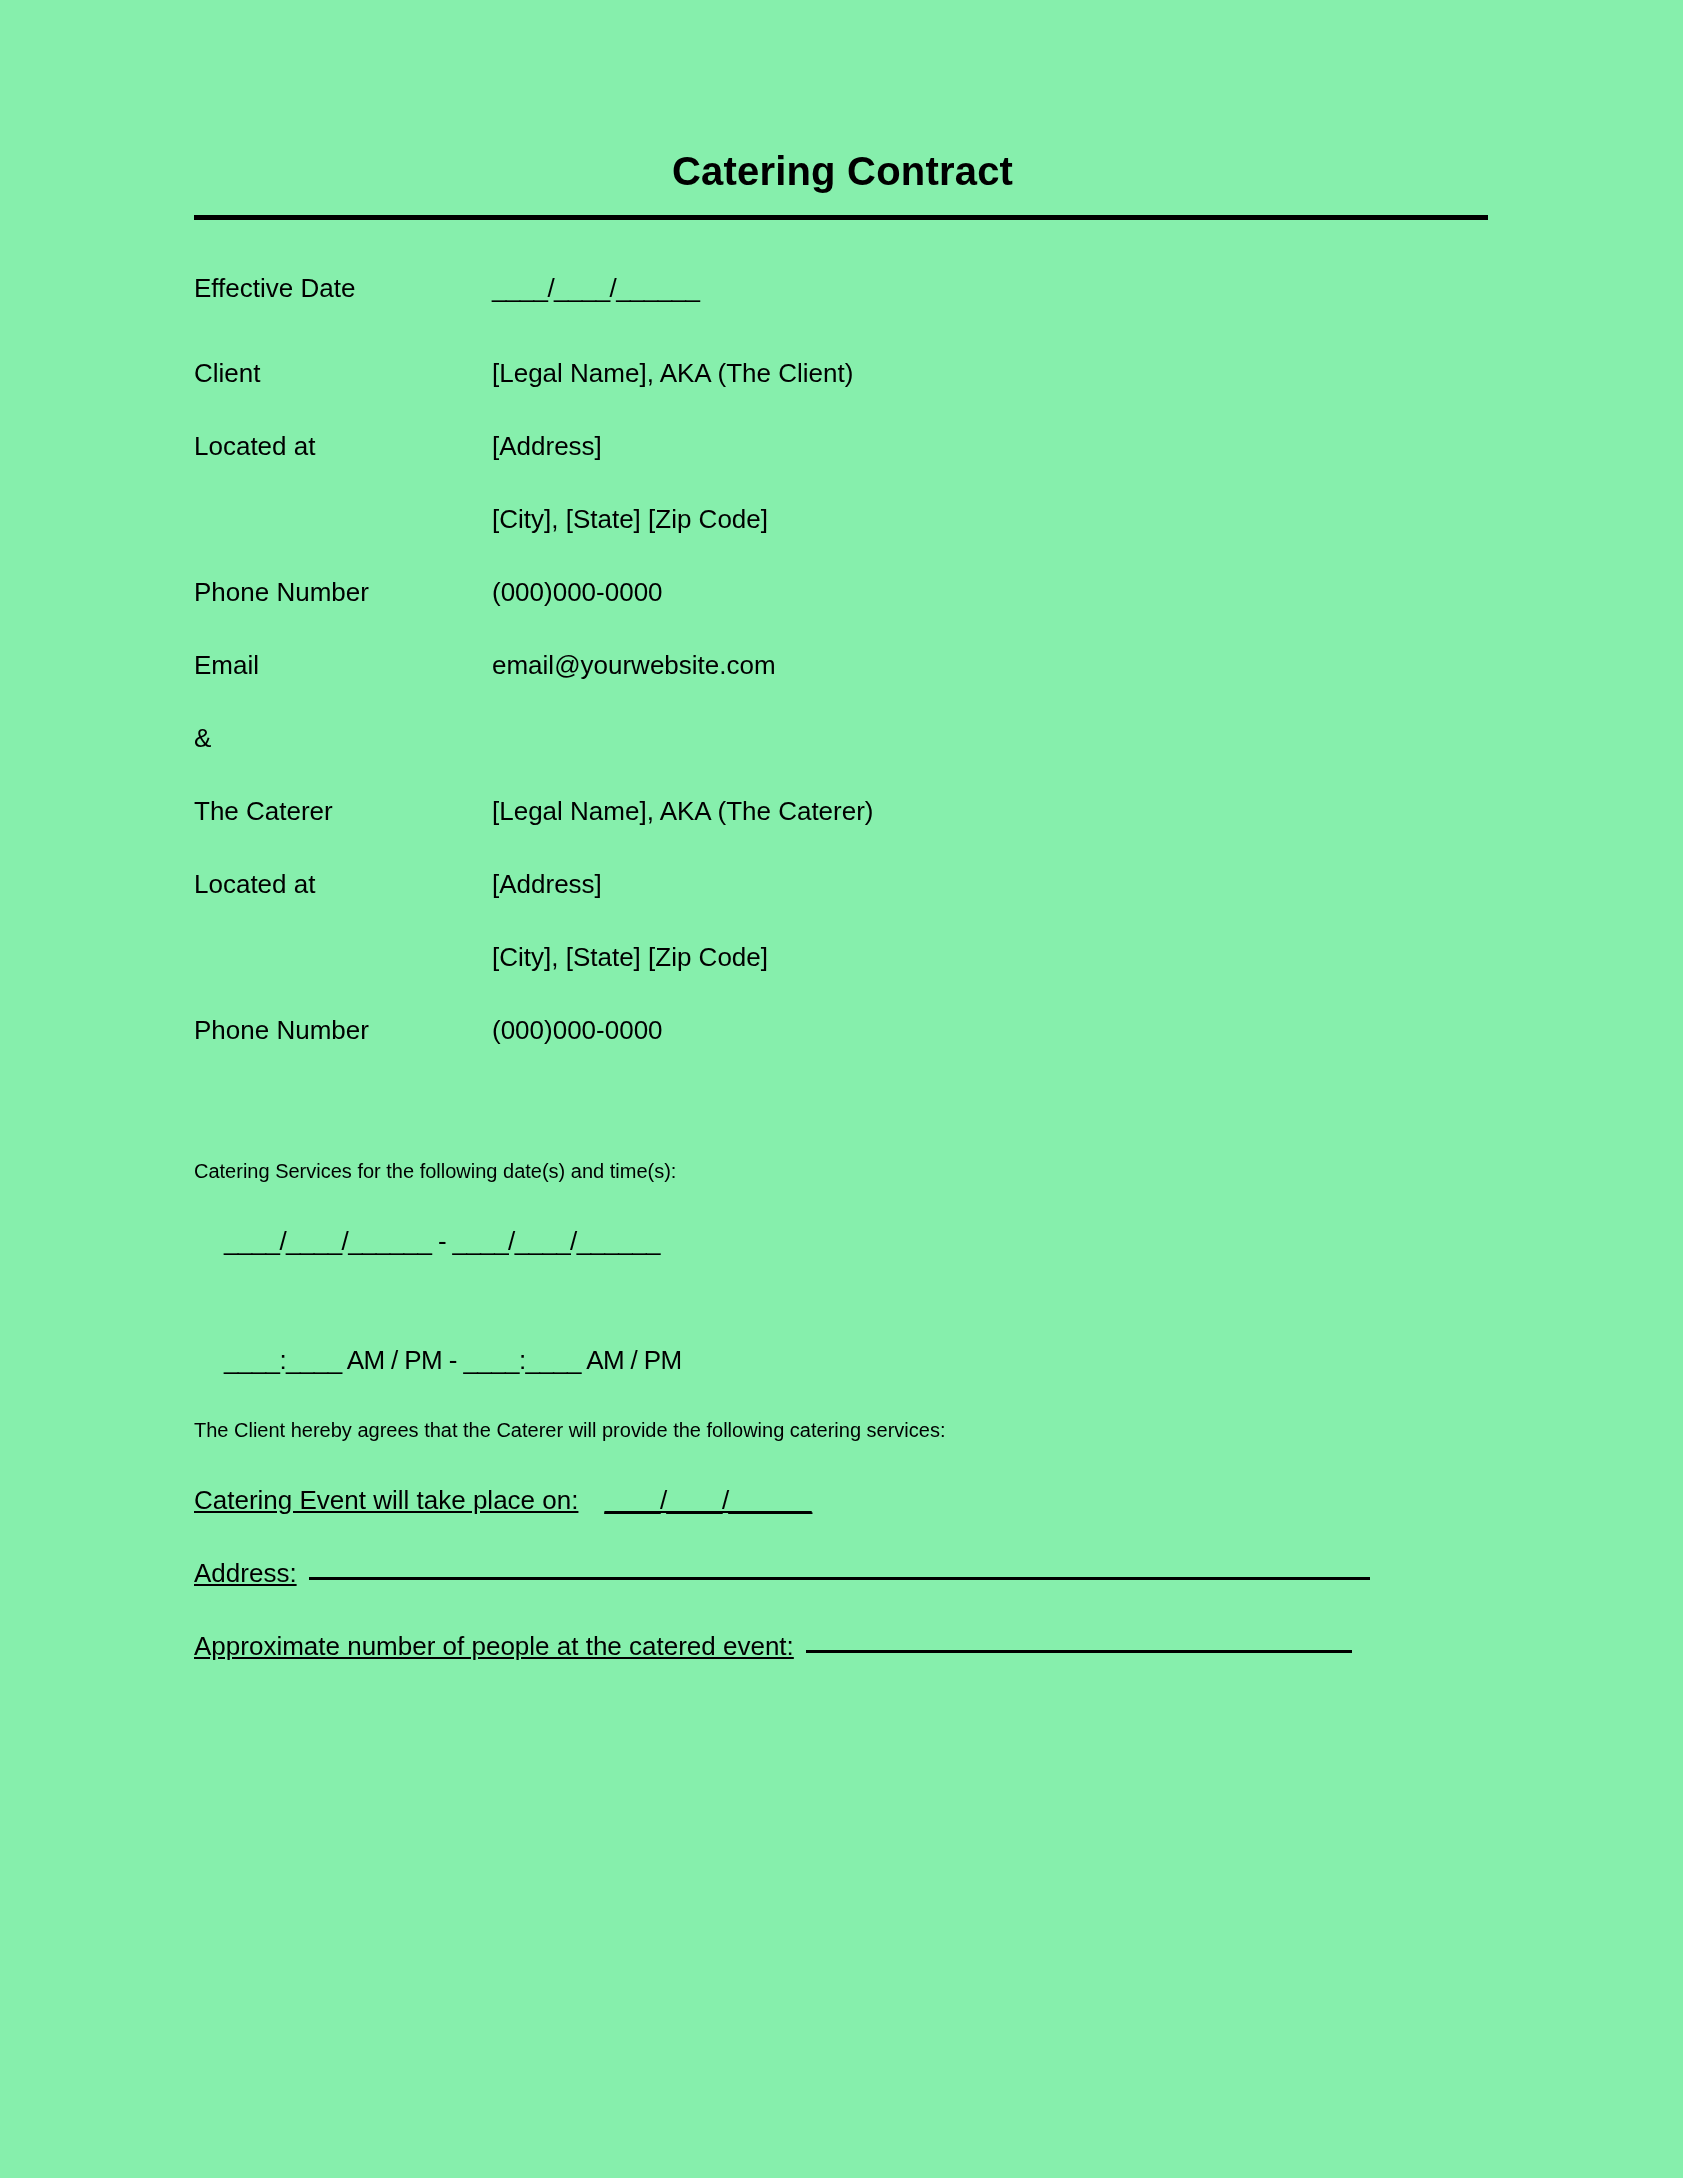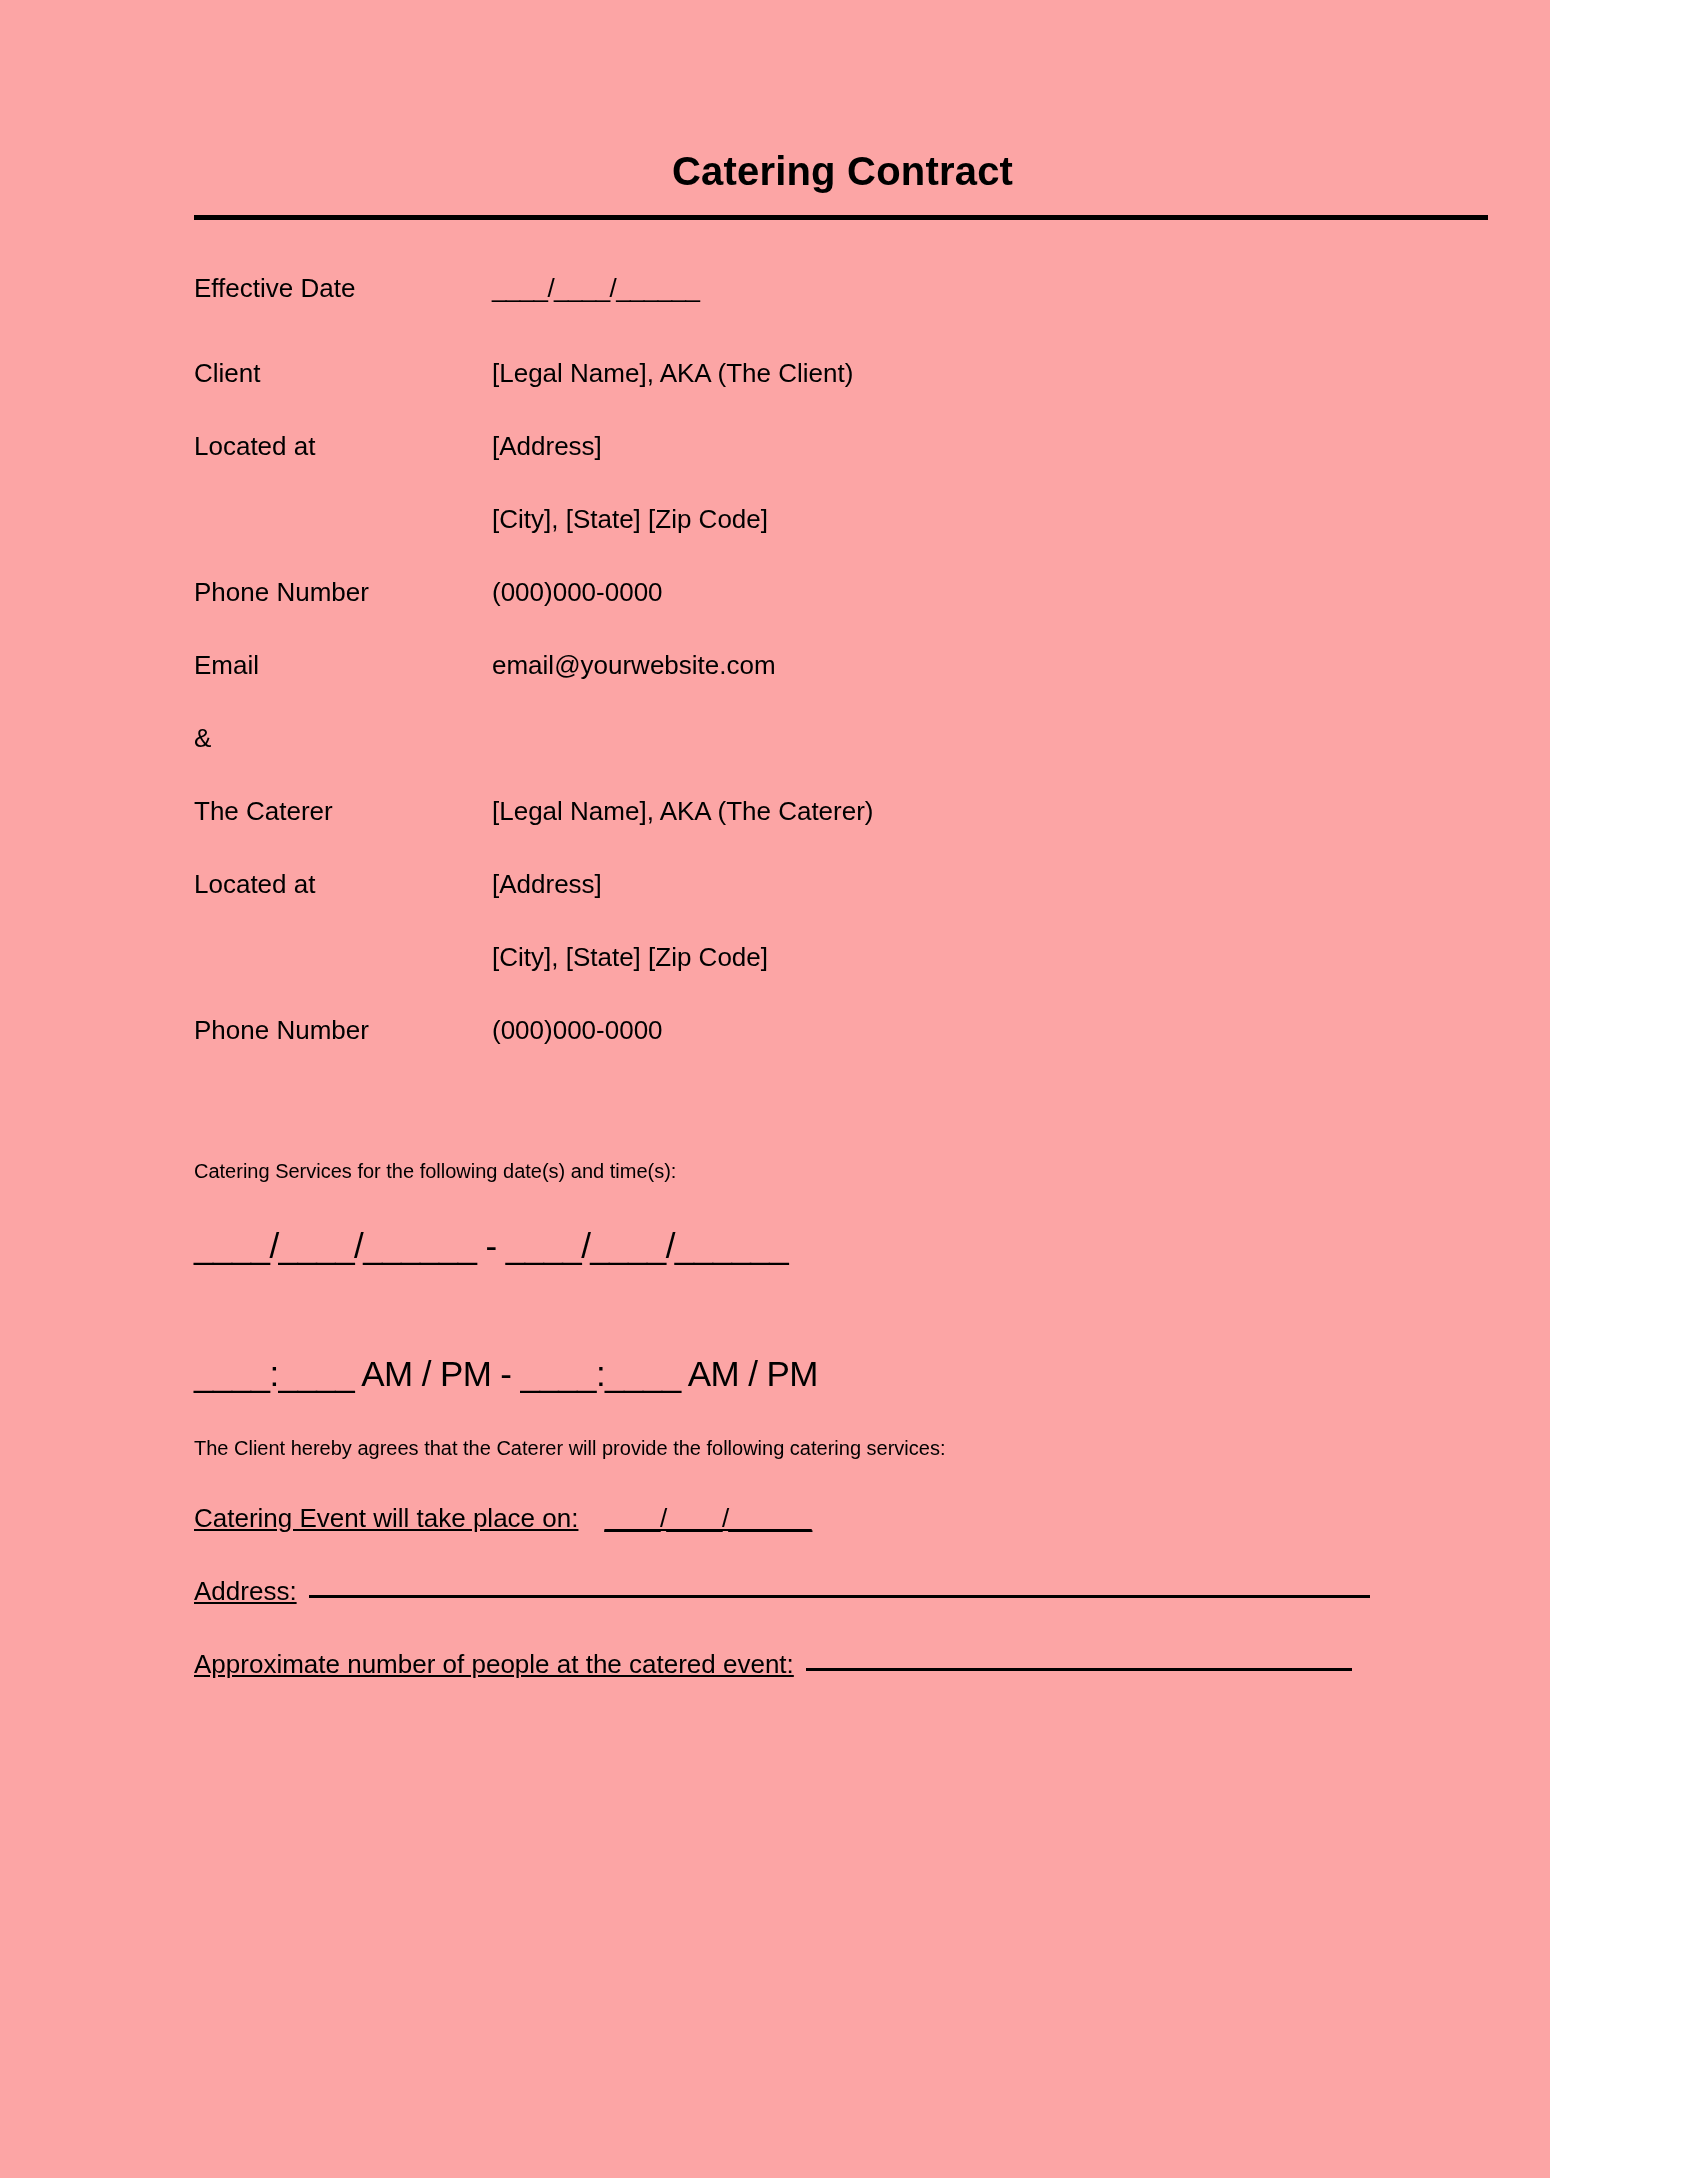--- a/index.html
+++ b/index.html
@@ -13,23 +13,23 @@
     position: relative;
     font-family: "Liberation Sans", sans-serif;
     color: #000000;
     overflow: hidden;
   }
 
   .page {
     position: absolute;
     left: 0;
     top: 0;
-    width: 1550px;
+    width: 1683px;
     height: 2178px;
-    background: #fca5a5;
+    background: #86efac;
   }
 
   .content {
     position: absolute;
     left: 194px;
     top: 149px;
     width: 1297px;
   }
 
   
@@ -78,24 +78,25 @@
     margin-bottom: 47px;
     white-space: nowrap;
   }
 
   
   .blank {
     letter-spacing: -0.6px;
   }
 
   .fill-line {
-    font-size: 35px;
-    line-height: 1.0;
-    margin-bottom: 47px;
-    white-space: nowrap;
+    font-size: 26px;
+    line-height: 1.0;
+    margin-bottom: 47px;
+    white-space: nowrap;
+    margin-left: 30px;
   }
 
   
   .rule-blank {
     display: inline-block;
     border-bottom: 3.2px solid #000000;
     vertical-align: baseline;
     position: relative;
     top: -2px;
   }

